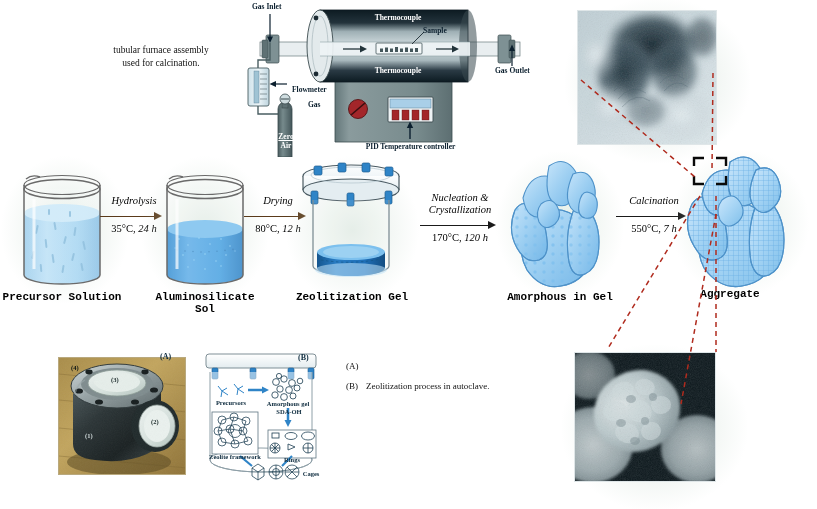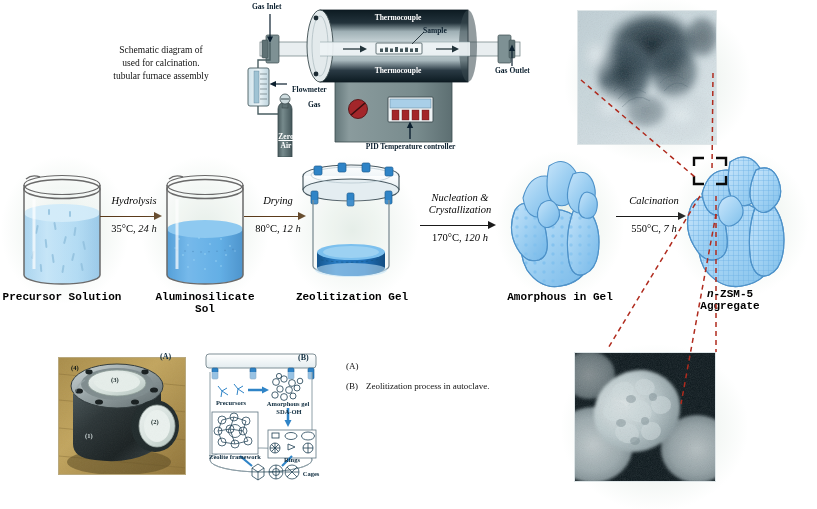--- a/index.html
+++ b/index.html
@@ -73,23 +73,22 @@
   .legend-row { display:flex; margin-bottom:7px; }
   .legend-key { width:20px; flex:0 0 20px; }
   svg { display:block; }
 </style>
 </head>
 <body>
 
 <div class="stage">
 
   <div class="abs caption-note" style="left:76px; top:44px; width:170px;">
-    <div>Schematic diagram of</div>
+    <div>tubular furnace assembly</div>
     <div>used for calcination.</div>
-    <div>tubular furnace assembly</div>
   </div>
 
   <div class="abs" style="left:240px; top:2px; width:300px; height:155px;">
 
     <svg width="300" height="155" viewBox="0 0 300 155">
       <defs>
         <linearGradient id="tubeGrad" x1="0" y1="0" x2="0" y2="1">
           <stop offset="0%" stop-color="#0d1b22"></stop>
           <stop offset="18%" stop-color="#23333c"></stop>
           <stop offset="30%" stop-color="#9fb0b5"></stop>
@@ -491,21 +490,20 @@
 
       <g stroke="#0a0a0a" stroke-width="2.4" fill="none">
         <path d="M16,16 L16,8 L26,8"></path>
         <path d="M38,8 L48,8 L48,16"></path>
         <path d="M48,26 L48,34 L38,34"></path>
         <path d="M26,34 L16,34 L16,26"></path>
       </g>
     </svg>
   </div>
   <div class="abs stage-label" style="left:660px; top:288px; width:140px;">
-    <div><i>n</i><span>-ZSM-5</span></div>
     <div>Aggregate</div>
   </div>
 
   <div class="micro-shadow" style="left:565px; top:-2px; width:185px; height:165px;"></div>
   <div class="micrograph" style="left:577px; top:10px; width:140px; height:135px; border:1px solid #dfe6e8;">
     <svg width="140" height="135" viewBox="0 0 140 135">
       <defs>
         <linearGradient id="temBg" x1="0" y1="0" x2="1" y2="1">
           <stop offset="0%" stop-color="#c9d6da"></stop>
           <stop offset="55%" stop-color="#dbe5e8"></stop>

